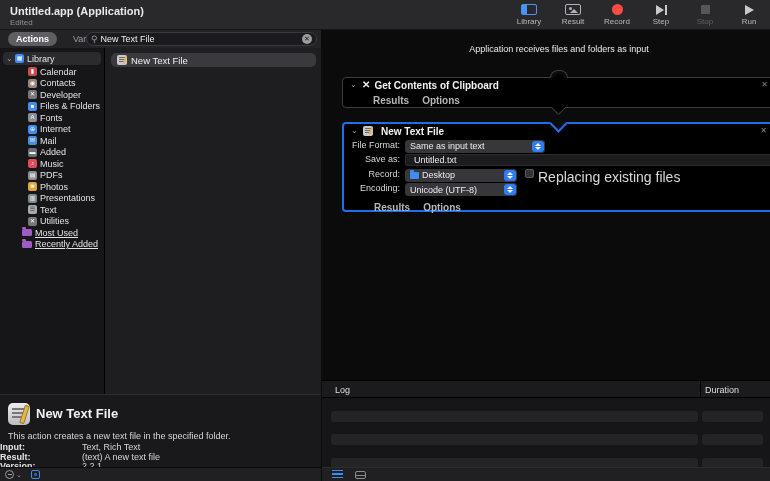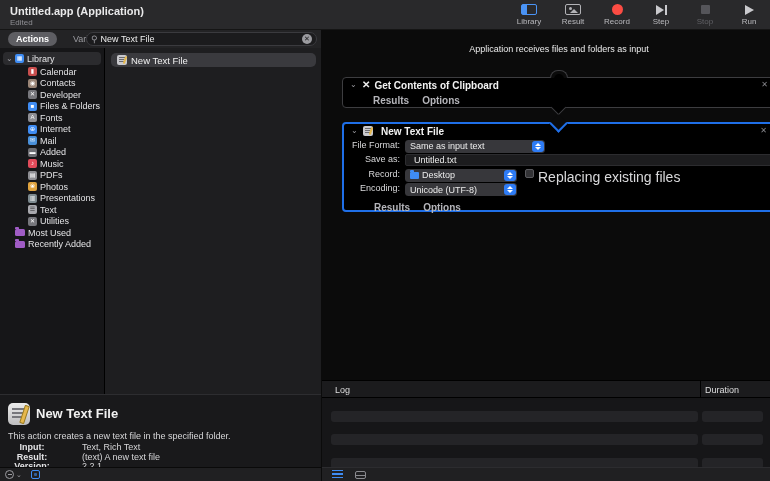--- a/index.html
+++ b/index.html
@@ -47,21 +47,21 @@
     font-size:7px; line-height:10px; text-align:center; }
 
   
   .sidebar { position:absolute; left:0; top:18px; width:105px; height:346px; background:#161618; border-right:1px solid #000; overflow:hidden; }
   .tree-row { display:flex; align-items:center; height:11.5px; font-size:9px; color:#e3e3e5; white-space:nowrap; }
   .tree-root { background:#2b2b2e; border-radius:4px; margin:4px 3px 1px 3px; height:13px; padding-left:3px; }
   .disclosure { color:#9b9ba0; font-size:8px; width:9px; line-height:8px; }
   .sq-ico { width:9px; height:9px; border-radius:2px; margin-right:3px; flex:0 0 auto;
     display:flex; align-items:center; justify-content:center; font-size:6px; color:#fff; line-height:9px; }
   .tree-child { padding-left:28px; }
-  .tree-folder { padding-left:15px; }
+  .tree-folder { padding-left:22px;text-decoration:underline; }
   .folder-shape { width:10px; height:7px; border-radius:1.5px; margin-right:3px; position:relative; }
   .folder-shape::before { content:""; position:absolute; left:0; top:-2px; width:4px; height:2px; background:inherit; border-radius:1px 1px 0 0; }
 
   .ic-library { background:#3f8cf3; }
   .ic-calendar { background:#c94f4e; }
   .ic-contacts { background:#9a8576; }
   .ic-developer { background:#77777c; }
   .ic-files { background:#3f8cf3; }
   .ic-fonts { background:#8e8e93; }
   .ic-internet { background:#3f8cf3; }
@@ -91,21 +91,21 @@
   .desc-ico { position:absolute; left:8px; top:8px; width:22px; height:22px; border-radius:5px;
     background:linear-gradient(#ececec,#bdbdbf); position:absolute; }
   .desc-ico::before { content:""; position:absolute; left:4px; right:4px; top:5px; height:1.5px;
     background:#77777c; box-shadow:0 4px 0 #77777c, 0 8px 0 #77777c; }
   .desc-ico::after { content:""; position:absolute; right:3px; top:2px; width:3px; height:17px;
     background:#e6b84c; transform:rotate(18deg); border-radius:1px; border:0.5px solid #9a7a20; }
   .desc-title { position:absolute; left:36px; top:11px; font-size:13px; font-weight:bold; color:#f2f2f2; }
   .desc-text { position:absolute; left:8px; top:36px; right:6px; font-size:9px; color:#d6d6d8; }
   .desc-meta { position:absolute; left:0; top:48px; width:321px; }
   .meta-row { display:flex; font-size:9px; line-height:9.5px; }
-  .meta-label { width:64px; text-align:center; font-weight:bold; color:#e3e3e5; }
+  .meta-label { width:64px; text-align:left; font-weight:bold; color:#e3e3e5; }
   .meta-value { margin-left:18px; color:#d6d6d8; }
 
   
   .statusbar-left { position:absolute; left:0; top:437px; width:321px; height:14px; background:#202022; border-top:1px solid #0a0a0a; display:flex; align-items:center; }
   .circ-minus { width:9px; height:9px; border:1px solid #9b9ba0; border-radius:50%; margin-left:5px;
     position:relative; }
   .circ-minus::before { content:""; position:absolute; left:1.5px; right:1.5px; top:3px; height:1px; background:#9b9ba0; }
   .mini-chev { color:#9b9ba0; font-size:7px; margin-left:2px; }
   .badge-blue { width:9px; height:9px; border:1px solid #3f8cf3; border-radius:2px; margin-left:9px; position:relative; }
   .badge-blue::before { content:""; position:absolute; left:2px; top:2px; right:2px; bottom:2px; background:#3f8cf3; opacity:.6; border-radius:1px; }

